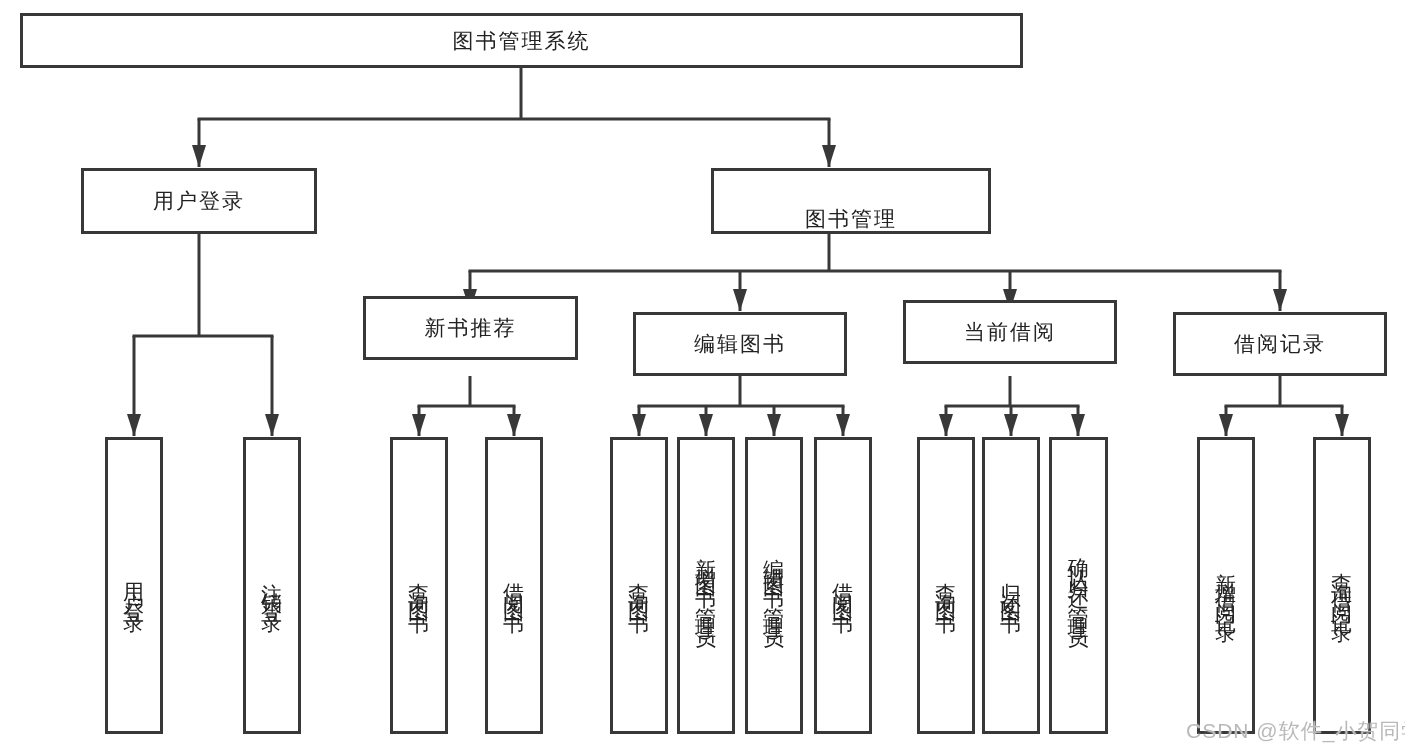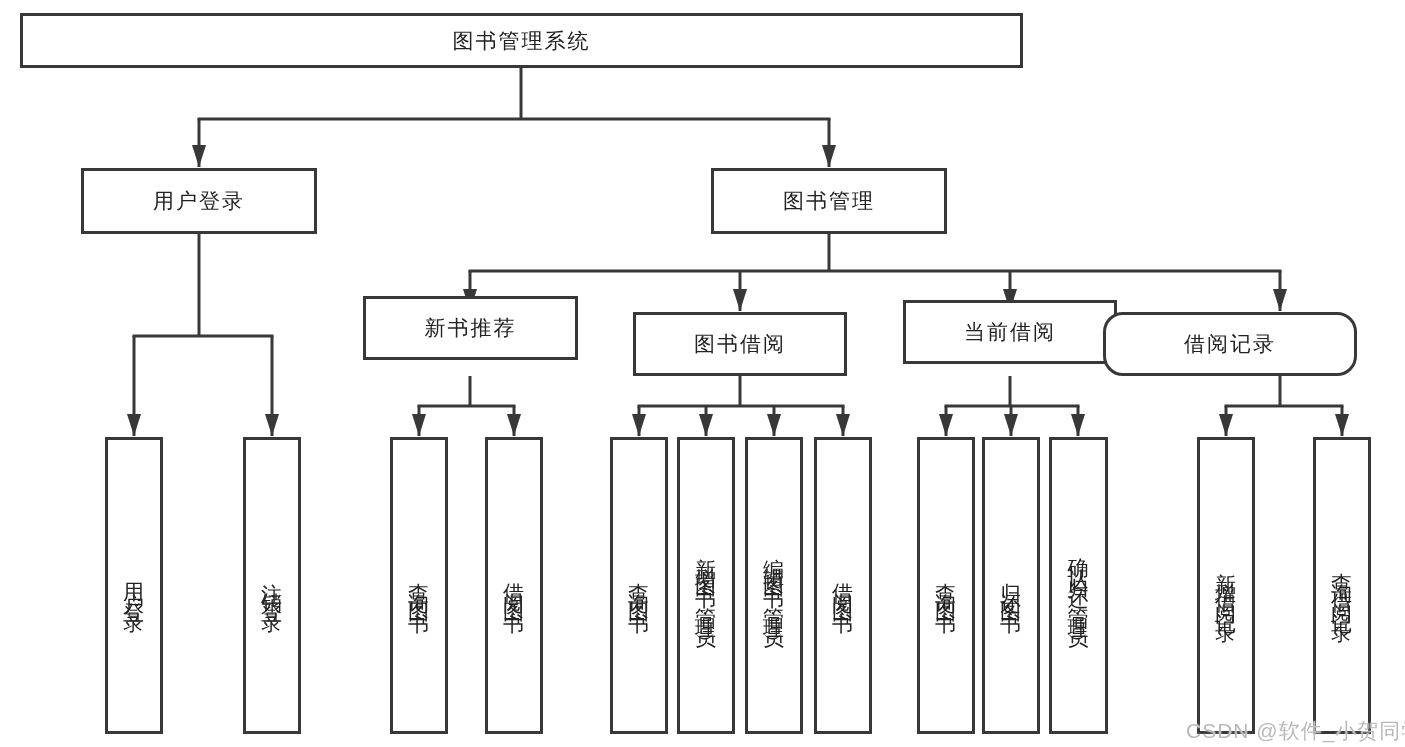--- a/index.html
+++ b/index.html
@@ -39,26 +39,26 @@
   .vbox span {
     writing-mode: vertical-rl;
     text-orientation: mixed;
     letter-spacing: 10px;
     line-height: 1;
   }
   
   .n-root   { left: 20px;   top: 13px;  width: 1003px; height: 55px; }
   
   .n-ulogin { left: 81px;   top: 168px; width: 236px;  height: 66px; }
-  .n-bmgmt  { left: 711px;  top: 168px; width: 236px;  height: 66px; }
+  .n-bmgmt  { left: 711px;  top: 168px; width: 280px;  height: 66px; align-items: flex-end; }
   
   .n-newb   { left: 363px;  top: 296px; width: 215px;  height: 64px; }
   .n-borrow { left: 633px;  top: 312px; width: 214px;  height: 64px; }
   .n-cur    { left: 903px;  top: 300px; width: 214px;  height: 64px; }
-  .n-rec    { left: 1103px; top: 312px; width: 254px;  height: 64px; border-radius: 20px; }
+  .n-rec    { left: 1173px; top: 312px; width: 214px;  height: 64px; }
   
   .vbox { top: 437px; height: 297px; width: 58px; }
   .n-ul1 { left: 105px;  }
   .n-ul2 { left: 243px;  }
   .n-nb1 { left: 390px;  }
   .n-nb2 { left: 485px;  }
   .n-bb1 { left: 610px;  }
   .n-bb2 { left: 677px;  }
   .n-bb3 { left: 745px;  }
   .n-bb4 { left: 814px;  }
@@ -141,21 +141,21 @@
     <span>用户登录</span>
   </div>
   <div class="box n-bmgmt">
     <span>图书管理</span>
   </div>
 
   <div class="box n-newb">
     <span>新书推荐</span>
   </div>
   <div class="box n-borrow">
-    <span>图书借阅</span>
+    <span>编辑图书</span>
   </div>
   <div class="box n-cur">
     <span>当前借阅</span>
   </div>
   <div class="box n-rec">
     <span>借阅记录</span>
   </div>
 
   <div class="box vbox n-ul1">
     <span>用户登录</span>

